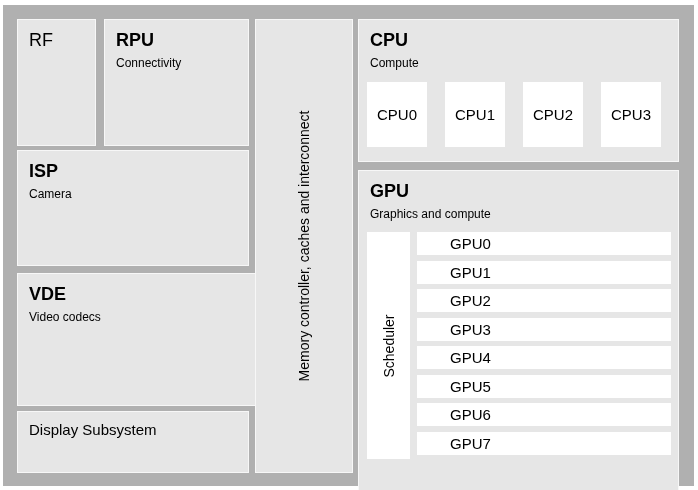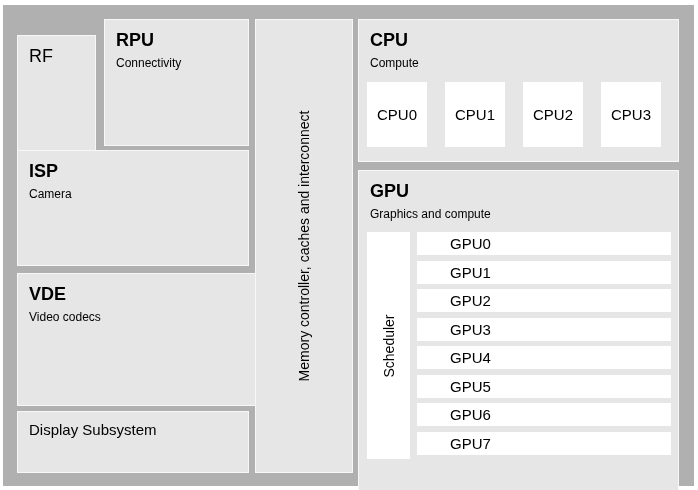--- a/index.html
+++ b/index.html
@@ -88,21 +88,21 @@
     white-space: nowrap;
     font-size: 14px;
   }
 </style>
 </head>
 <body>
 
 <div class="stage">
   <div class="board">
 
-    <div class="block" style="left:14px; top:14px; width:79px; height:127px;margin-top:16px;">
+    <div class="block" style="left:14px; top:14px; width:79px; height:127px;">
       <div class="title regular">RF</div>
     </div>
 
     <div class="block" style="left:101px; top:14px; width:145px; height:127px;">
       <div class="title">RPU</div>
       <div class="subtitle">Connectivity</div>
     </div>
 
     <div class="block" style="left:14px; top:145px; width:232px; height:116px;">
       <div class="title">ISP</div>

